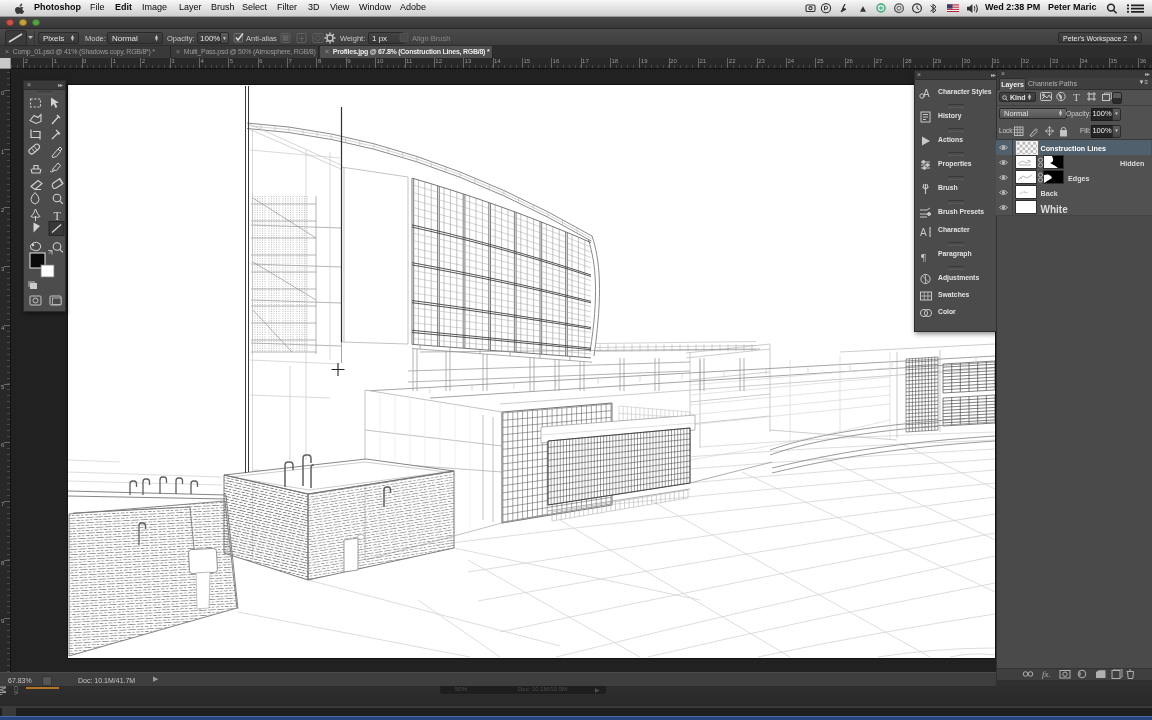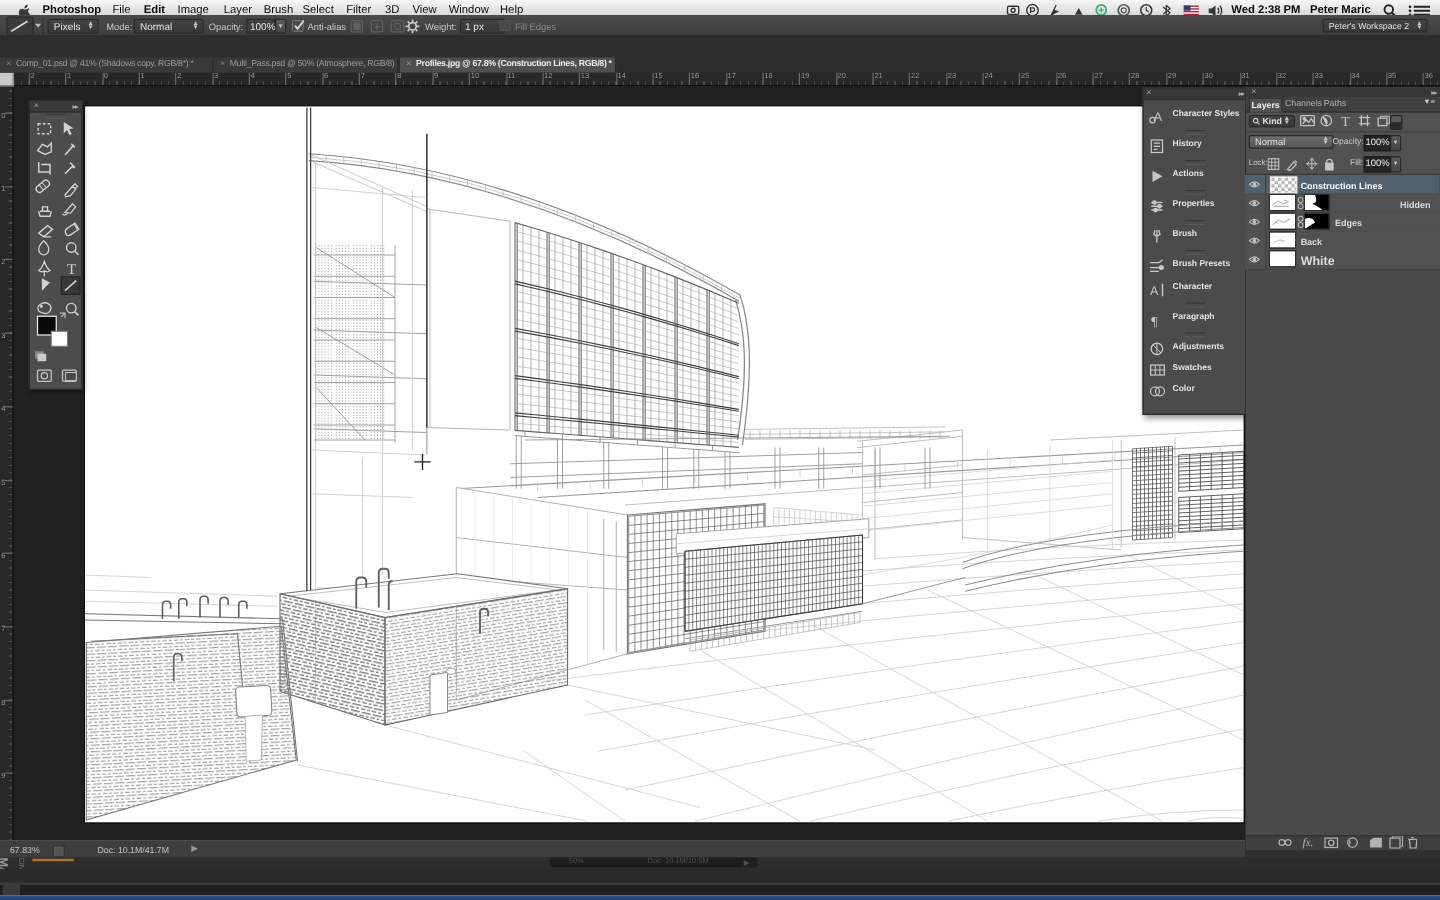--- a/index.html
+++ b/index.html
@@ -3,21 +3,21 @@
 <style>
 * { margin:0; padding:0; box-sizing:content-box; }
 html,body { width:1152px; height:720px; overflow:hidden;
   font-family:"Liberation Sans", sans-serif; background:#2e2e2e; }
 #menubar { position:absolute; left:0; top:0; width:1152px; height:17px;
   background:linear-gradient(#f7f7f7,#cfcfcf); border-bottom:1px solid #979797;
   font-size:9px; color:#0a0a0a; box-sizing:border-box; }
 #titlebar { position:absolute; left:0; top:17px; width:1152px; height:12px;
   background:linear-gradient(#474747,#363636); border-bottom:1px solid #2a2a2a;
   box-sizing:border-box; }
-#optionsbar { position:absolute; left:0; top:12px; width:1152px; height:17px;
+#optionsbar { position:absolute; left:0; top:29px; width:1152px; height:17px;
   background:linear-gradient(#4a4a4a,#3e3e3e); border-bottom:1px solid #2c2c2c;
   box-sizing:border-box; }
 .olabel { position:absolute; top:5px; font-size:7.5px; color:#c9c9c9; }
 #tabbar { position:absolute; left:0; top:46px; width:1152px; height:12px;
   background:#2d2d2d; }
 #rulerh { position:absolute; left:11px; top:58px; width:1141px; height:11px;
   background:#282828; border-bottom:1px solid #111; box-sizing:border-box;
   background-image:repeating-linear-gradient(90deg, #4a4a4a 0px, #4a4a4a 1px, transparent 1px, transparent 5.87px);
   background-size:100% 3px; background-position:0 100%; background-repeat:no-repeat; }
 #corner { position:absolute; left:0; top:58px; width:11px; height:11px; background:#c9c9c9; border-right:1px solid #888; border-bottom:1px solid #888; box-sizing:border-box; }
@@ -214,21 +214,21 @@
     <span style="position:absolute;left:90px;top:2px;font-weight:400">File</span>
     <span style="position:absolute;left:115px;top:2px;font-weight:700">Edit</span>
     <span style="position:absolute;left:142px;top:2px;font-weight:400">Image</span>
     <span style="position:absolute;left:179px;top:2px;font-weight:400">Layer</span>
     <span style="position:absolute;left:211px;top:2px;font-weight:400">Brush</span>
     <span style="position:absolute;left:242px;top:2px;font-weight:400">Select</span>
     <span style="position:absolute;left:277px;top:2px;font-weight:400">Filter</span>
     <span style="position:absolute;left:308px;top:2px;font-weight:400">3D</span>
     <span style="position:absolute;left:330px;top:2px;font-weight:400">View</span>
     <span style="position:absolute;left:359px;top:2px;font-weight:400">Window</span>
-    <span style="position:absolute;left:400px;top:2px;font-weight:400">Help</span>
+    <span style="position:absolute;left:400px;top:2px;font-weight:400">Adobe</span>
 <svg width="180" height="13" viewBox="0 0 180 13" style="position:absolute;left:805px;top:2px">
 <g fill="none" stroke="#333" stroke-width="1.1">
 <rect x="1" y="3" width="9" height="6.5" rx="1.2"></rect>
         <circle cx="5.5" cy="6.2" r="1.6"></circle>
 <circle cx="21" cy="6.2" r="4.6"></circle>
         <path d="M19.5,8.3V4.3h1.8a1.4,1.4 0 0 1 0,2.8h-1.8" stroke-width="1"></path>
 <path d="M36,10 40,2 37.8,6.3 41,7.2z" fill="#333" stroke-width="1"></path>
 <path d="M55,9.8 58,4.3 61,9.8z" fill="#333" stroke-width="0"></path>
 </g>
 <g transform="translate(71,1)">
@@ -306,21 +306,21 @@
 <circle cx="6" cy="6" r="3" fill="none" stroke="#c9c9c9" stroke-width="1.4"></circle>
 <g stroke="#c9c9c9" stroke-width="1.4">
         <path d="M6,0.5v2M6,9.5v2M0.5,6h2M9.5,6h2M2.1,2.1l1.4,1.4M8.5,8.5l1.4,1.4M9.9,2.1L8.5,3.5M3.5,8.5L2.1,9.9"></path>
       </g>
     </svg>
     <span class="olabel" style="left:340px">Weight:</span>
     <div style="position:absolute;left:368px;top:3px;width:36px;height:12px;background:linear-gradient(#434343,#383838);border:1px solid #2a2a2a;border-radius:2px;color:#e4e4e4;font-size:8px;line-height:12px;padding-left:3px;box-sizing:border-box">1 px</div>
     <svg width="10" height="11" viewBox="0 0 10 11" style="position:absolute;left:399px;top:3px">
 <rect x="1" y="1.5" width="8" height="8" rx="1" fill="#4a4a4a" stroke="#555" stroke-width="0.8"></rect>
     </svg>
-    <span class="olabel" style="left:412px;color:#8a8a8a">Fill Edges</span>
+    <span class="olabel" style="left:412px;color:#8a8a8a">Align Brush</span>
     <div style="position:absolute;left:1058px;top:3px;width:84px;height:11px;background:linear-gradient(#434343,#383838);border:1px solid #2a2a2a;border-radius:2px;color:#e4e4e4;font-size:7px;line-height:11px;padding-left:4px;box-sizing:border-box">Peter's Workspace 2<span style="position:absolute;right:3px;top:0;bottom:0;display:flex;flex-direction:column;justify-content:center;line-height:3px;font-size:5px;color:#ccc">▲<br>▼</span></div>
   </div>
 <div id="tabbar">
     <div style="position:absolute;left:0px;top:0;width:170px;height:12px;background:#393939;border-right:1px solid #262626;color:#9b9b9b;font-size:7px;font-weight:400;line-height:12px;white-space:nowrap;overflow:hidden;letter-spacing:-0.25px"><span style="color:#8a8a8a;padding:0 4px 0 5px">×</span>Comp_01.psd @ 41% (Shadows copy, RGB/8*) *</div>
     <div style="position:absolute;left:171px;top:0;width:147px;height:12px;background:#393939;border-right:1px solid #262626;color:#9b9b9b;font-size:7px;font-weight:400;line-height:12px;white-space:nowrap;overflow:hidden;letter-spacing:-0.25px"><span style="color:#8a8a8a;padding:0 4px 0 5px">×</span>Multi_Pass.psd @ 50% (Atmosphere, RGB/8)</div>
     <div style="position:absolute;left:320px;top:0;width:172px;height:12px;background:#4f4f4f;border-right:1px solid #262626;color:#ececec;font-size:7px;font-weight:700;line-height:12px;white-space:nowrap;overflow:hidden;letter-spacing:-0.25px"><span style="color:#8a8a8a;padding:0 4px 0 5px">×</span>Profiles.jpg @ 67.8% (Construction Lines, RGB/8) *</div>
   </div>
 
 <div style="position:absolute;left:23px;top:80px;width:43px;height:232px;background:#4c4c4c;border:1px solid #2b2b2b;box-shadow:1px 2px 4px rgba(0,0,0,.4);box-sizing:border-box">
  <div style="position:absolute;left:0;top:0;width:100%;height:8px;background:#3a3a3a;border-bottom:1px solid #2b2b2b">

